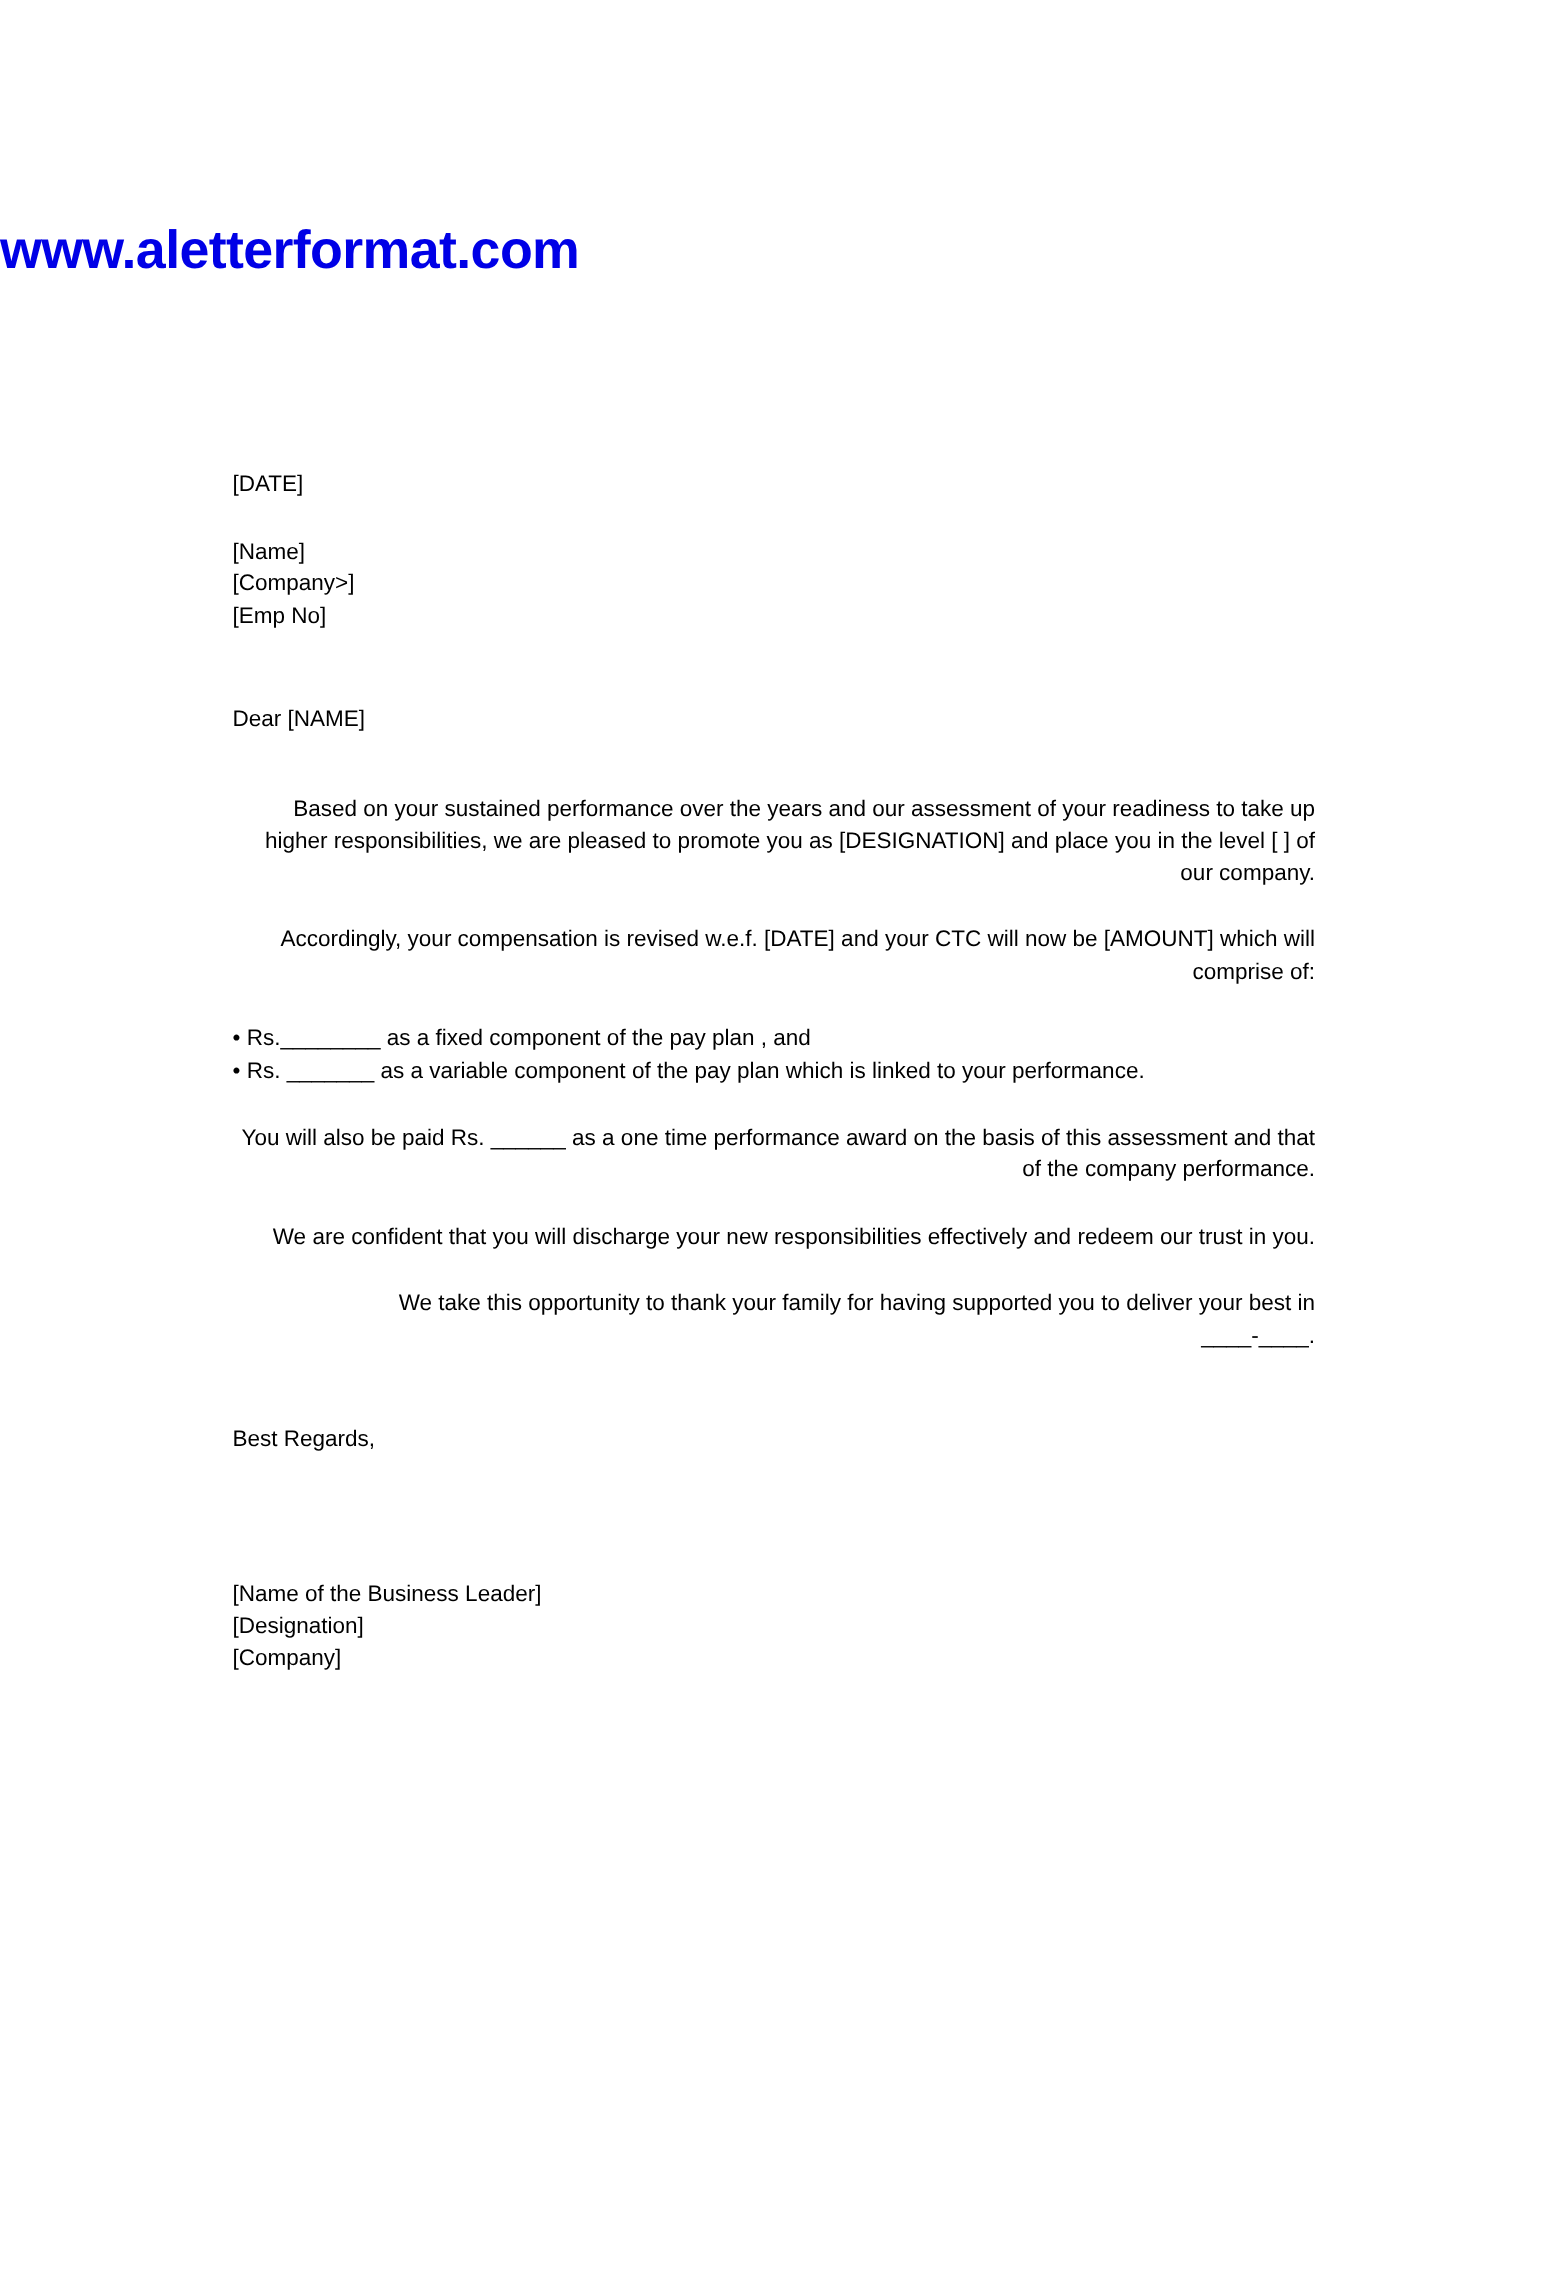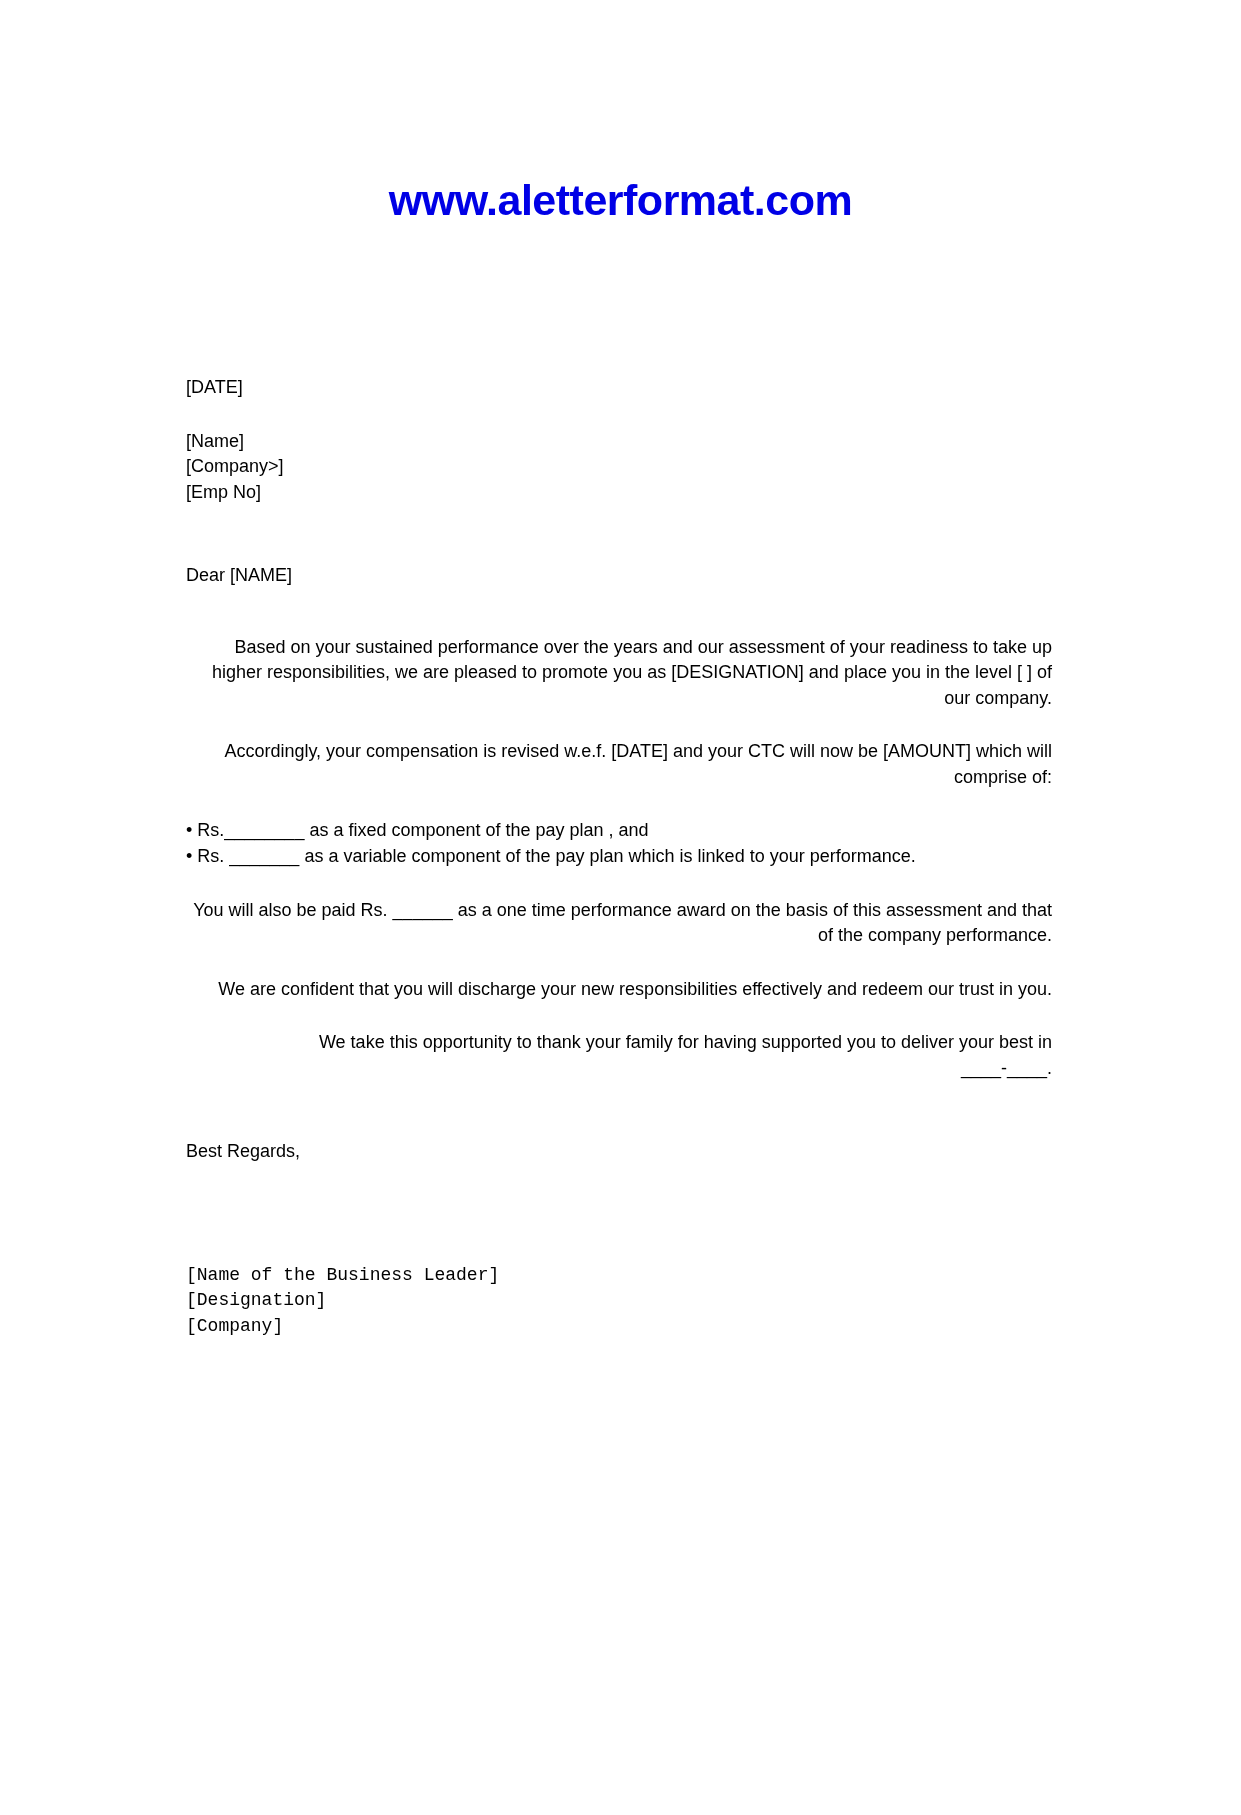--- a/index.html
+++ b/index.html
@@ -20,21 +20,21 @@
     overflow: hidden;
     box-sizing: border-box;
   }
 
   
   .site-title {
     position: absolute;
     left: 0;
     right: 0;
     top: 178px;
-    text-align: center;
+    text-align: left;
     color: #0000e6;
     font-weight: bold;
     font-size: 43px;
     letter-spacing: -0.5px;
     line-height: 1.05;
     white-space: nowrap;
   }
   .doc-subtitle {
     position: absolute;
     left: 0;
@@ -69,21 +69,20 @@
 
   .para {
     margin: 0;
     text-align: right;
   }
   .bullets .line {
     text-indent: 0;
   }
   .sig-block .line {
     margin: 0;
-    font-family: Liberation Mono, monospace;
   }
 </style>
 </head>
 <body>
 
 <div class="page">
 
   <div class="site-title" style="color: rgb(0, 0, 230);">www.aletterformat.com</div>
 
 

